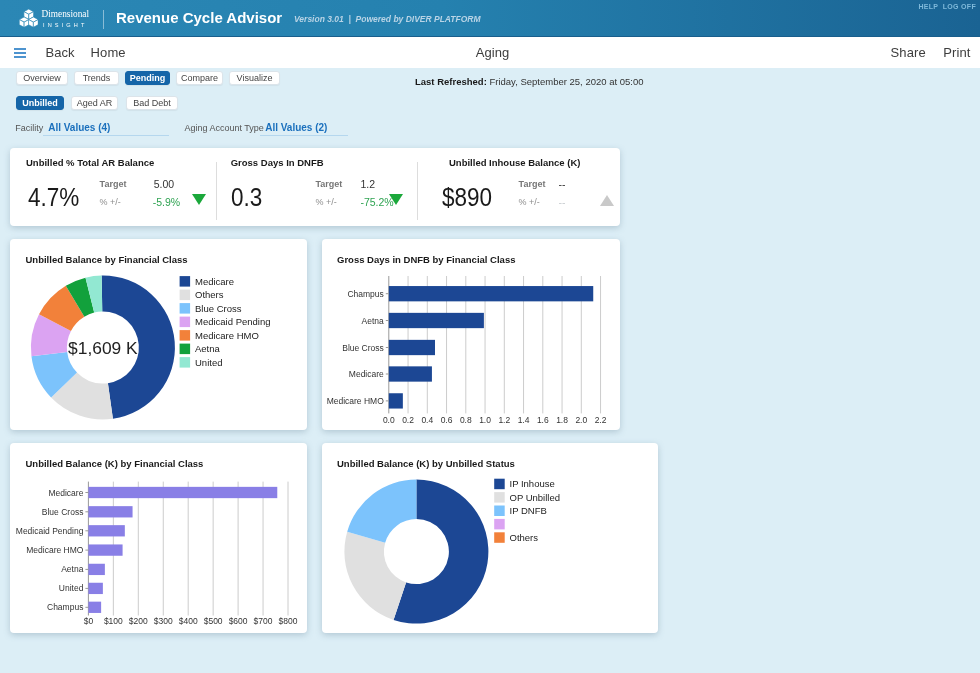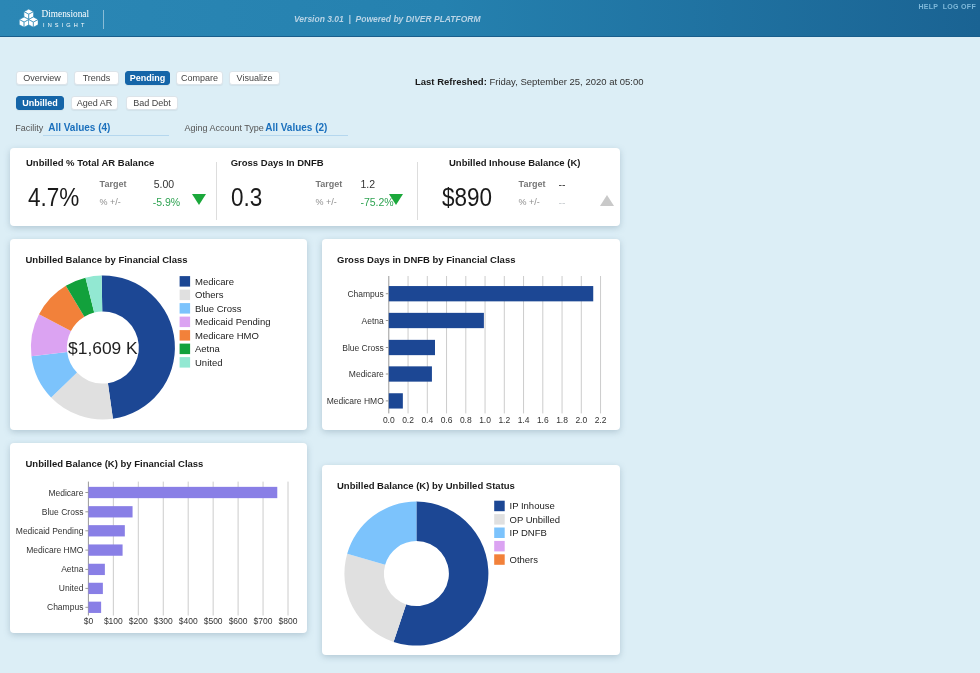--- a/index.html
+++ b/index.html
@@ -54,21 +54,21 @@
 .kgrey { font-size:10.5px; color:#c9cdd1; }
 .tri-dn { width:0; height:0; border-left:7px solid transparent; border-right:7px solid transparent;
   border-top:11px solid #1ba83b; }
 .tri-up { width:0; height:0; border-left:7px solid transparent; border-right:7px solid transparent;
   border-bottom:11px solid #c9c9c9; }
 
 .ctitle { font-size:9.5px; font-weight:bold; color:#1a1a1a; }
 #c1 { left:10px; top:239px; width:297px; height:191px; }
 #c2 { left:322px; top:239px; width:298px; height:191px; }
 #c3 { left:10px; top:443px; width:297px; height:190px; }
-#c4 { left:322px; top:443px; width:298px; height:190px;margin-top:22px; }
+#c4 { left:322px; top:443px; width:336px; height:190px; }
 svg .ax { font-family:"Liberation Sans",sans-serif; font-size:8.5px; fill:#333; }
 svg .lg { font-family:"Liberation Sans",sans-serif; font-size:9.5px; fill:#222; }
 svg .ctr { font-family:"Liberation Sans",sans-serif; font-size:17.4px; fill:#222; }
 </style></head>
 <body>
 <div id="page">
   <div id="hdr" class="abs">
     <svg class="abs" style="left:18.5px;top:7.8px" width="19.5" height="20.5" viewBox="0 0 18 19">
       <g stroke="#2b87b5" stroke-width="0.6" fill="#ffffff">
         <path d="M9 1 L13.5 3.4 L9 5.8 L4.5 3.4 Z"></path>
@@ -77,24 +77,37 @@
         <path d="M4.7 8.3 L9.2 10.7 L4.7 13.1 L0.2 10.7 Z"></path>
         <path d="M0.2 10.7 L4.7 13.1 L4.7 17.9 L0.2 15.5 Z"></path>
         <path d="M9.2 10.7 L4.7 13.1 L4.7 17.9 L9.2 15.5 Z"></path>
         <path d="M13.3 8.3 L17.8 10.7 L13.3 13.1 L8.8 10.7 Z"></path>
         <path d="M8.8 10.7 L13.3 13.1 L13.3 17.9 L8.8 15.5 Z"></path>
         <path d="M17.8 10.7 L13.3 13.1 L13.3 17.9 L17.8 15.5 Z"></path>
       </g>
     </svg>
     <div id="logotxt" class="abs">Dimensional<span class="ins">INSIGHT</span></div>
     <div id="hdiv" class="abs"></div>
+    <div id="htitle" class="abs">Revenue Cycle Advisor</div>
     <div id="hver" class="abs">Version 3.01&nbsp;&nbsp;|&nbsp;&nbsp;Powered by DIVER PLATFORM</div>
     <div id="hhelp" class="abs">HELP&nbsp;&nbsp;LOG OFF</div>
   </div>
 
+  <div id="nav" class="abs">
+    <div id="burger" class="abs">
+        <div></div>
+        <div></div>
+        <div></div>
+      </div>
+    <div class="abs nv" style="left:45.4px">Back</div>
+    <div class="abs nv" style="left:90.6px">Home</div>
+    <div class="abs nv" style="left:475.7px">Aging</div>
+    <div class="abs nv" style="left:890.6px">Share</div>
+    <div class="abs nv" style="left:943.3px">Print</div>
+  </div>
 
   <div class="abs tab" style="left:16px;width:52px">Overview</div>
   <div class="abs tab" style="left:74px;width:45px">Trends</div>
   <div class="abs tab act" style="left:125px;width:45px">Pending</div>
   <div class="abs tab" style="left:176px;width:47px">Compare</div>
   <div class="abs tab" style="left:229px;width:51px">Visualize</div>
 
   <div class="abs tab r2 act" style="left:16px;width:48px">Unbilled</div>
   <div class="abs tab r2" style="left:71px;width:47px">Aged AR</div>
   <div class="abs tab r2" style="left:126px;width:52px">Bad Debt</div>

